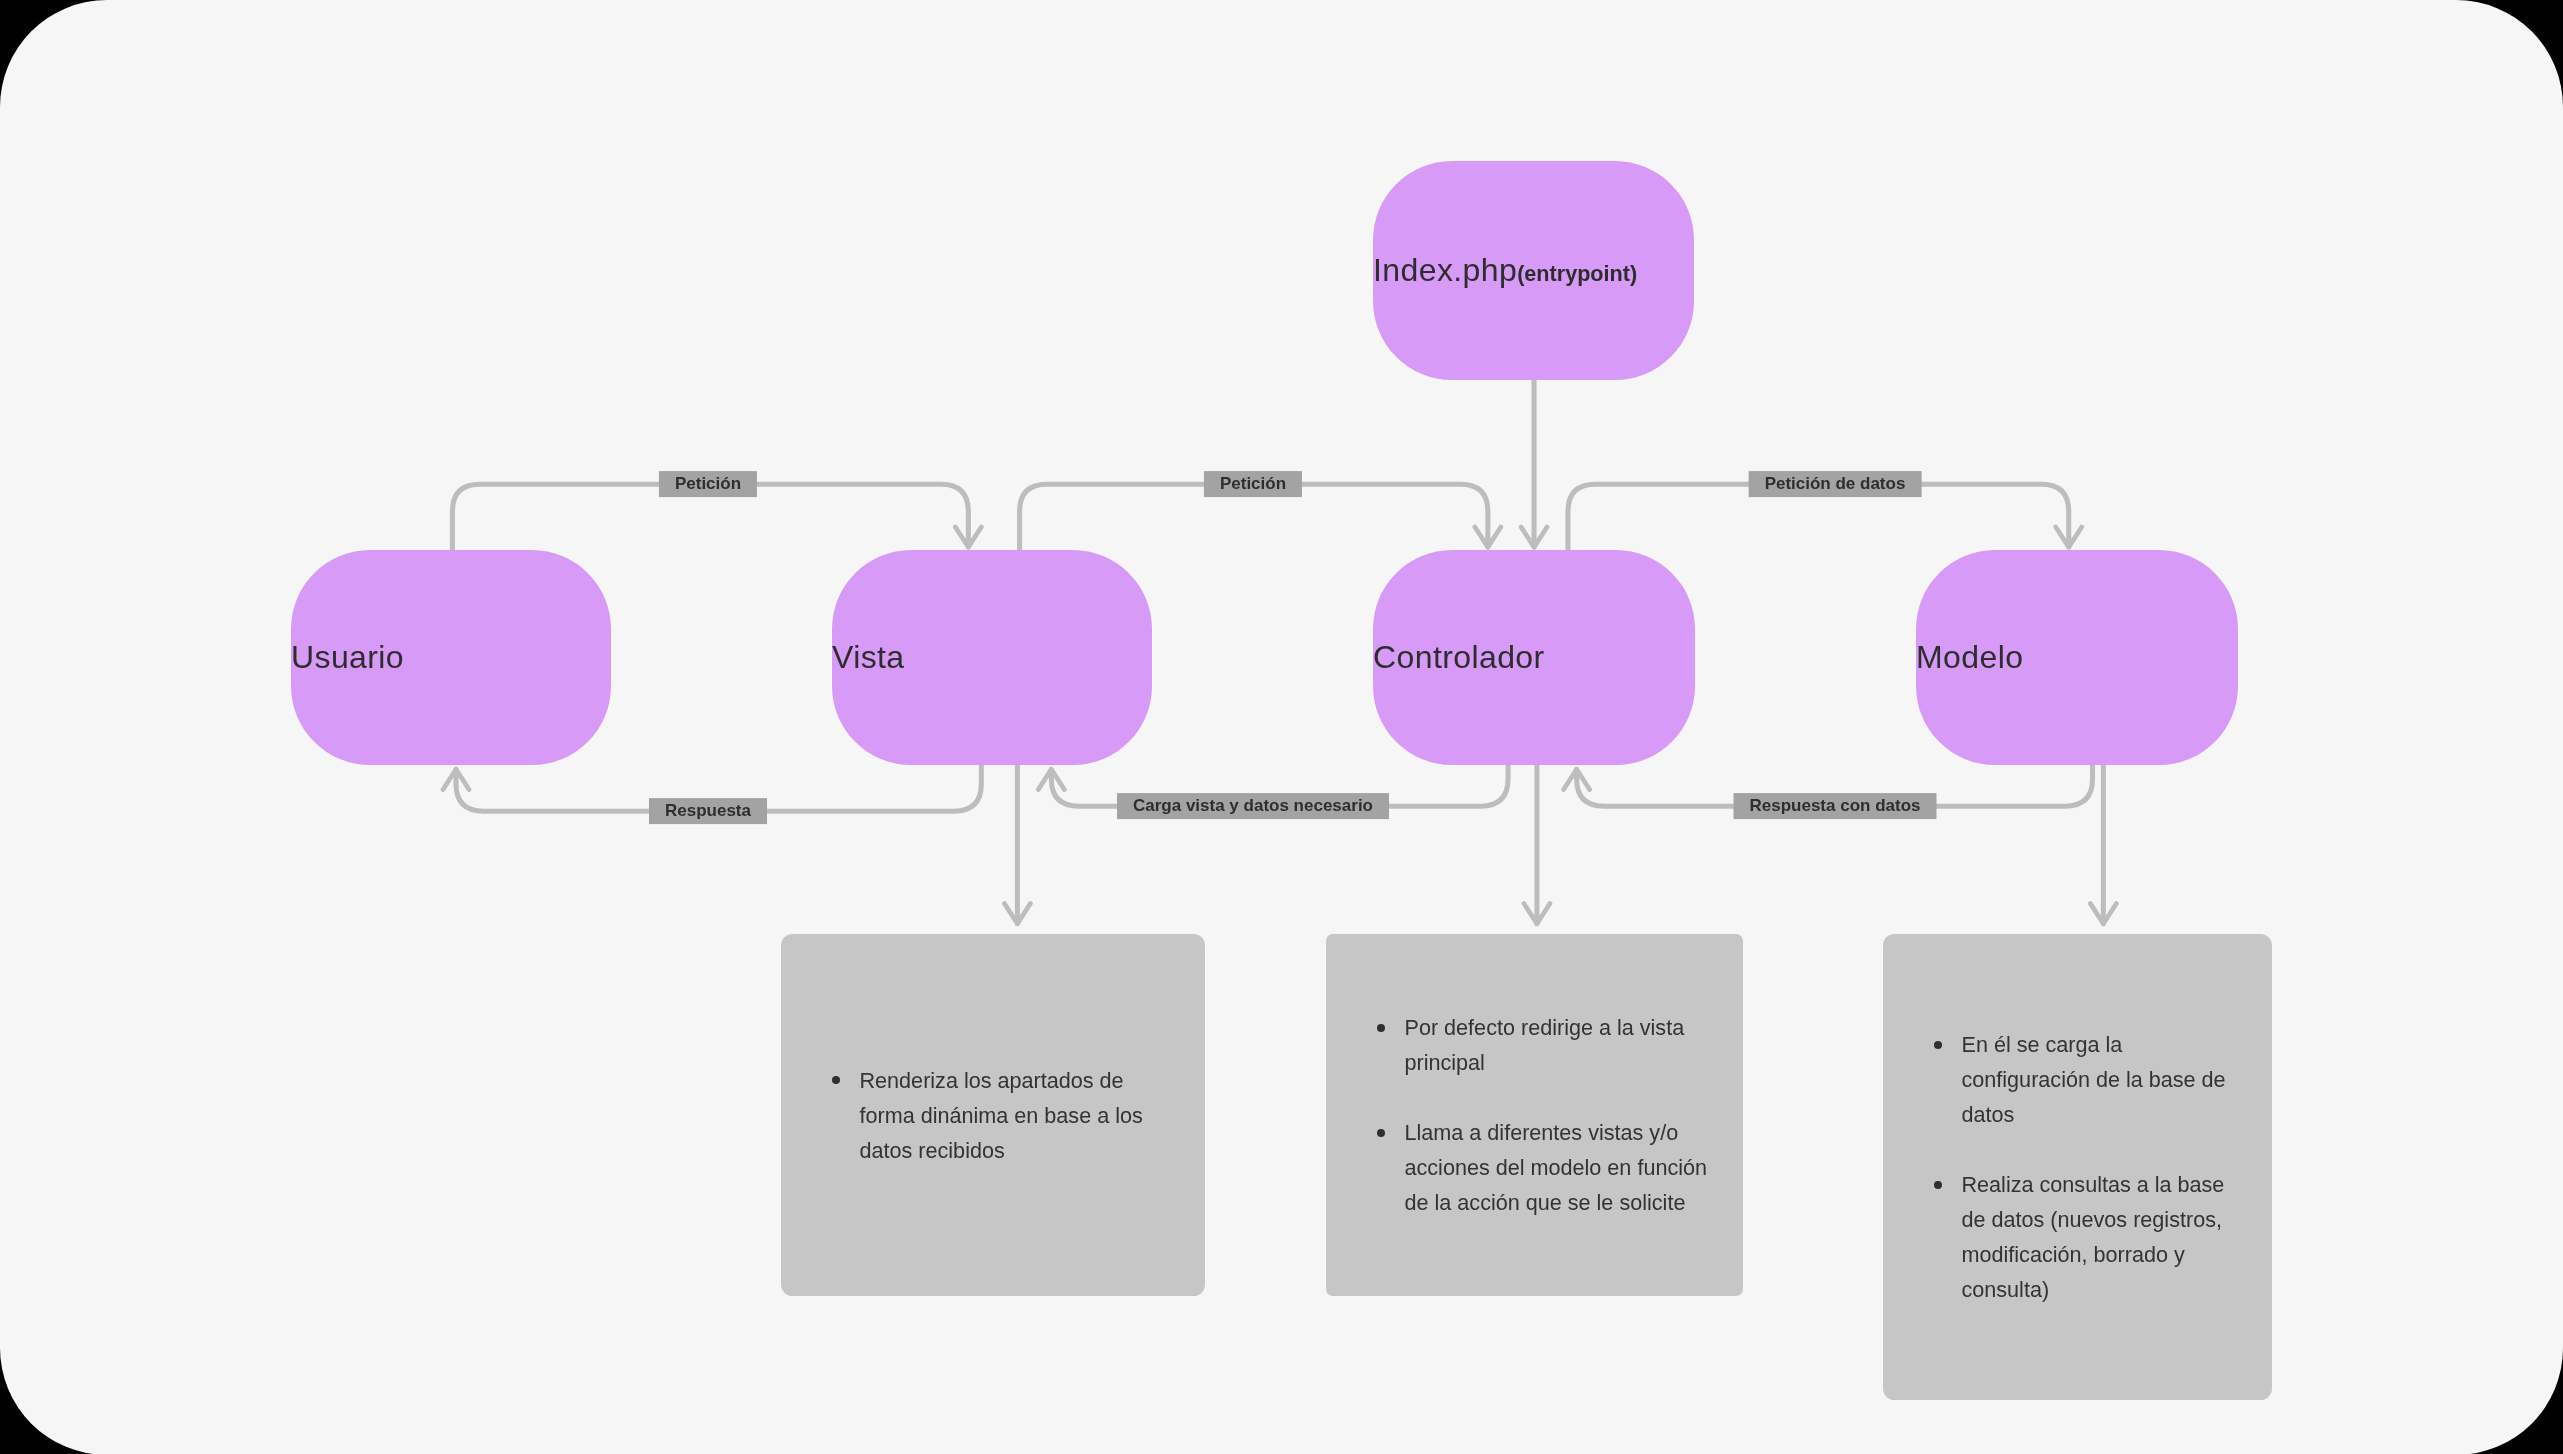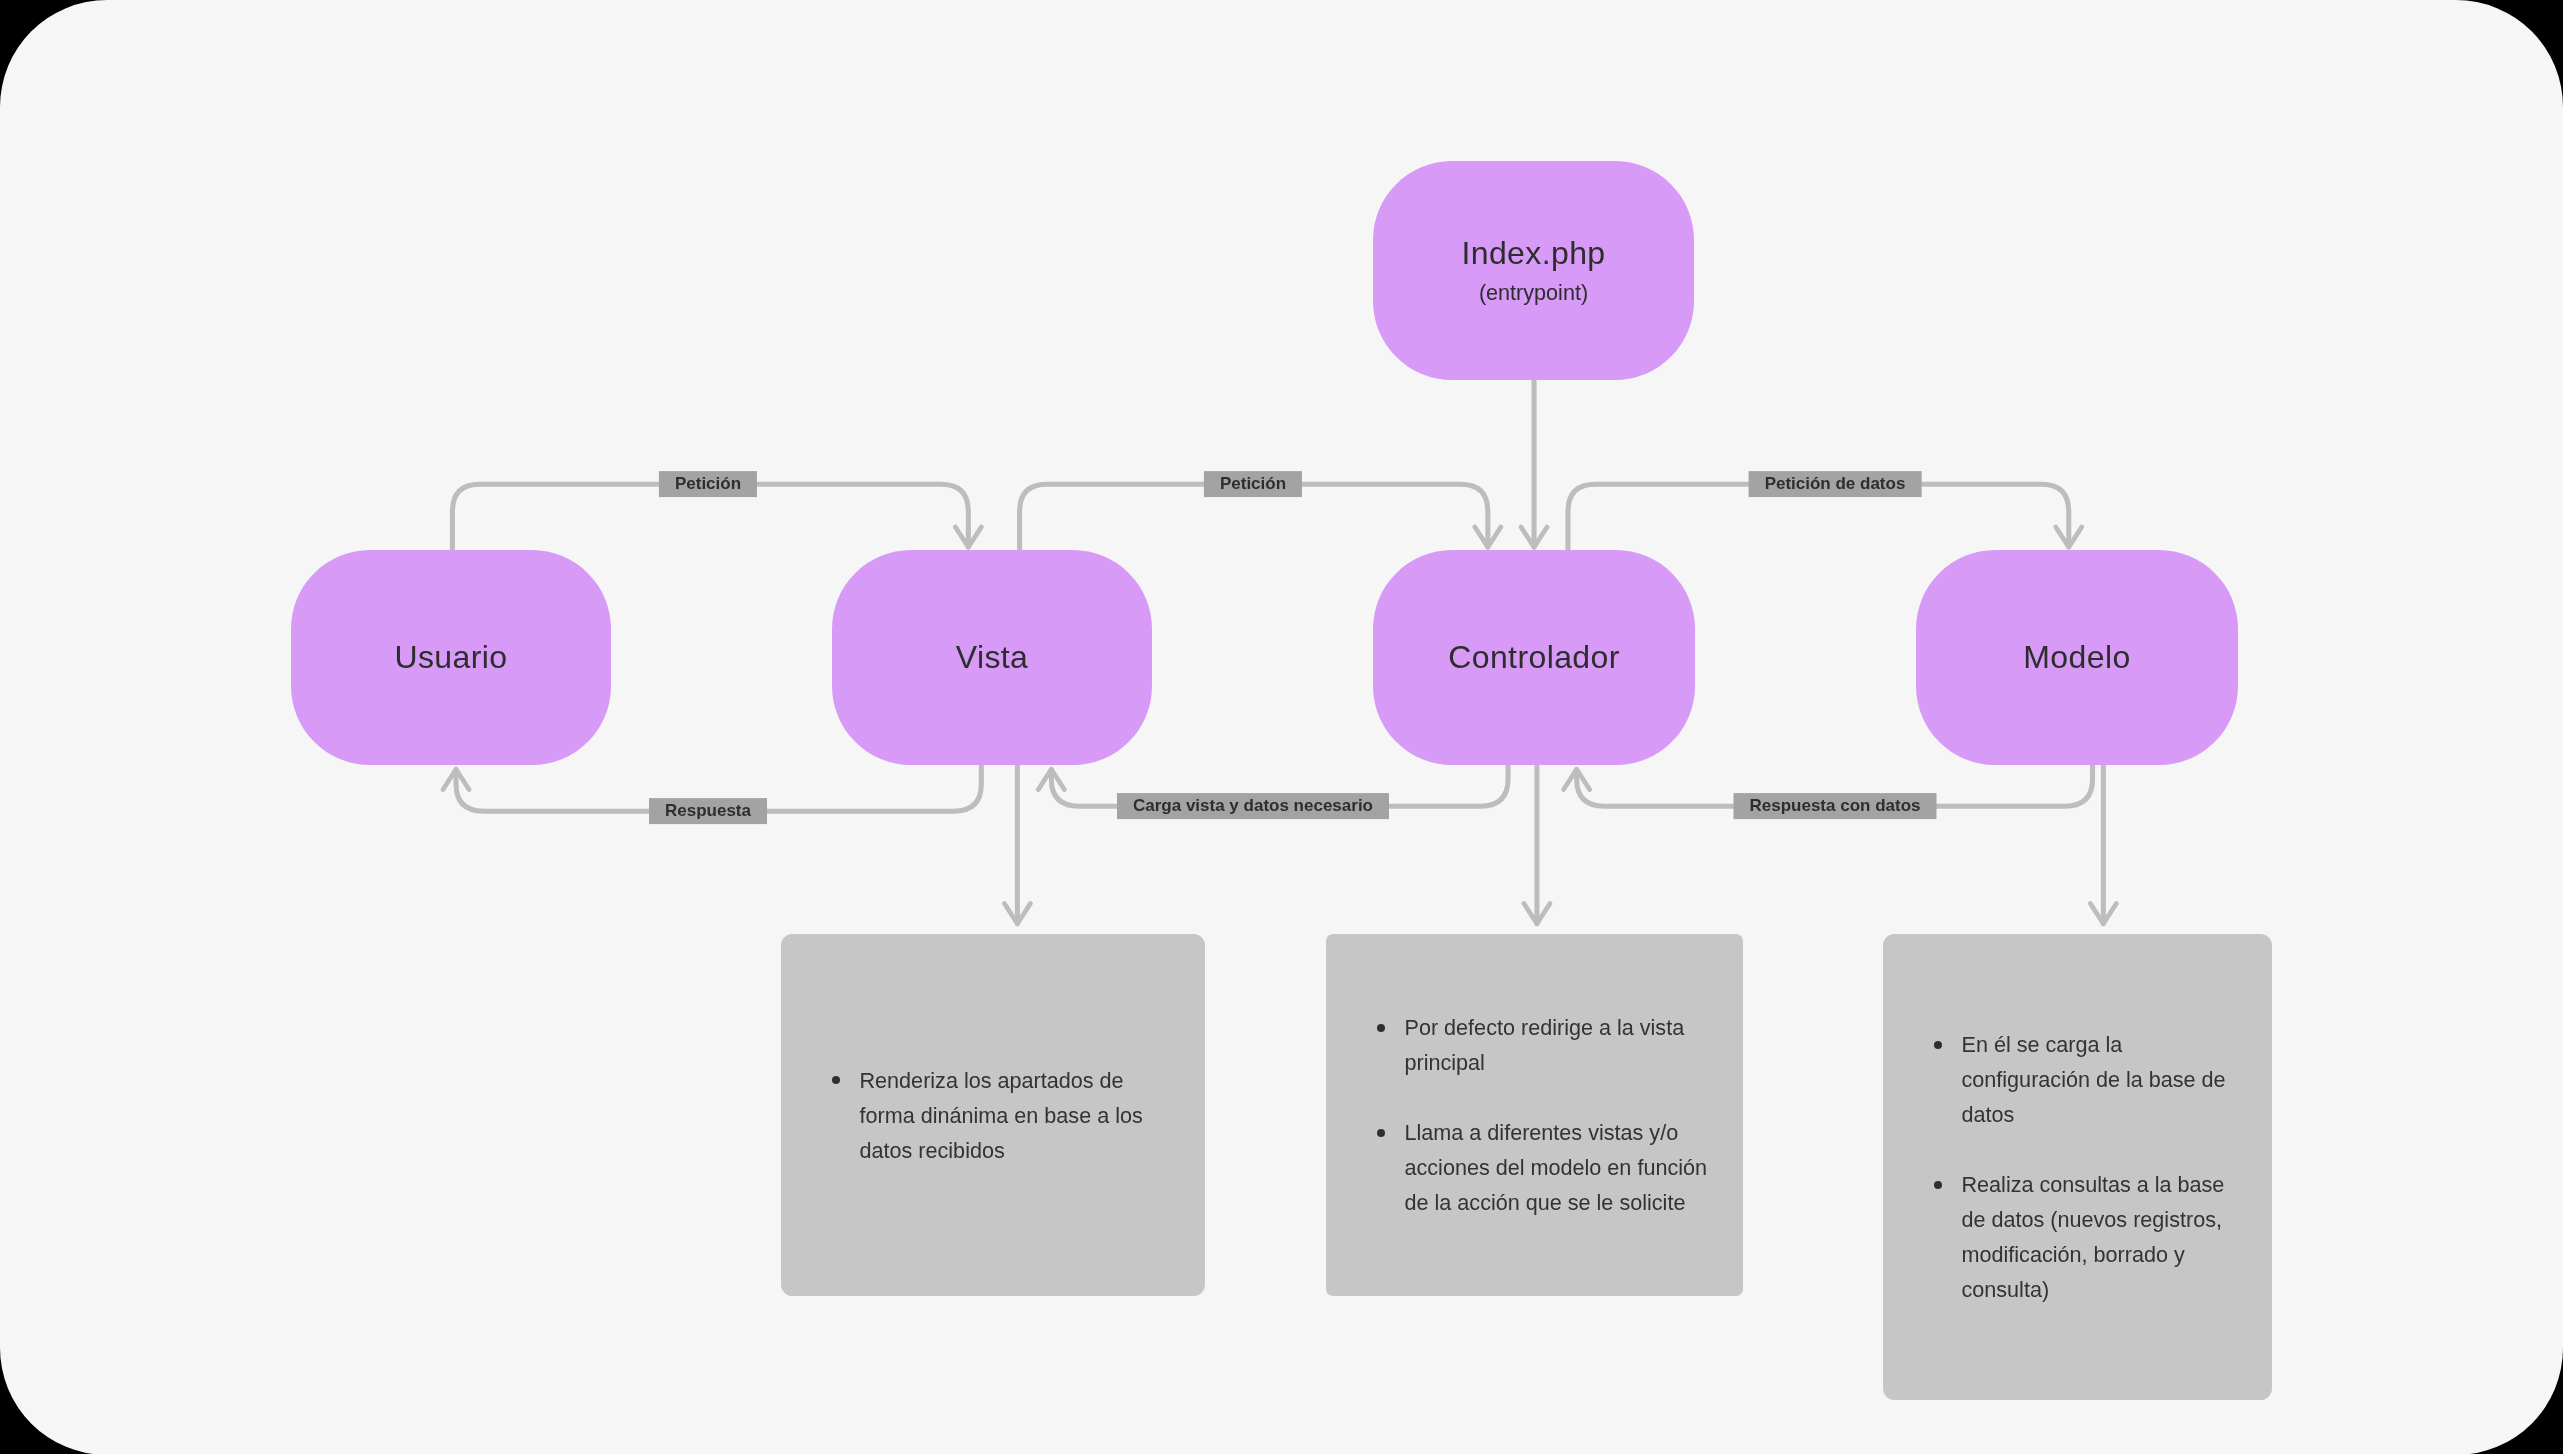--- a/index.html
+++ b/index.html
@@ -24,34 +24,32 @@
     position: absolute;
     left: 0; top: 0;
     width: 2563px;
     height: 1455px;
   }
   .node {
     position: absolute;
     background: #d79af7;
     border-radius: 79px;
     display: flex;
-    flex-direction: column;
     align-items: center;
-    justify-content: center;
     text-align: center;
   }
   .node .title {
     font-size: 32px;
     font-weight: 500;
     color: #2d2d2d;
     letter-spacing: 0.4px;
   }
   .node .subtitle {
     font-size: 21.6px;
-    font-weight: 400;
+    font-weight: 700;
     color: #2d2d2d;
     margin-top: 7.2px;
   }
   .edge-label {
     position: absolute;
     transform: translate(-50%, -50%);
     background: #a3a3a3;
     padding: 2.9px 16px;
     font-size: 17px;
     font-weight: 700;

